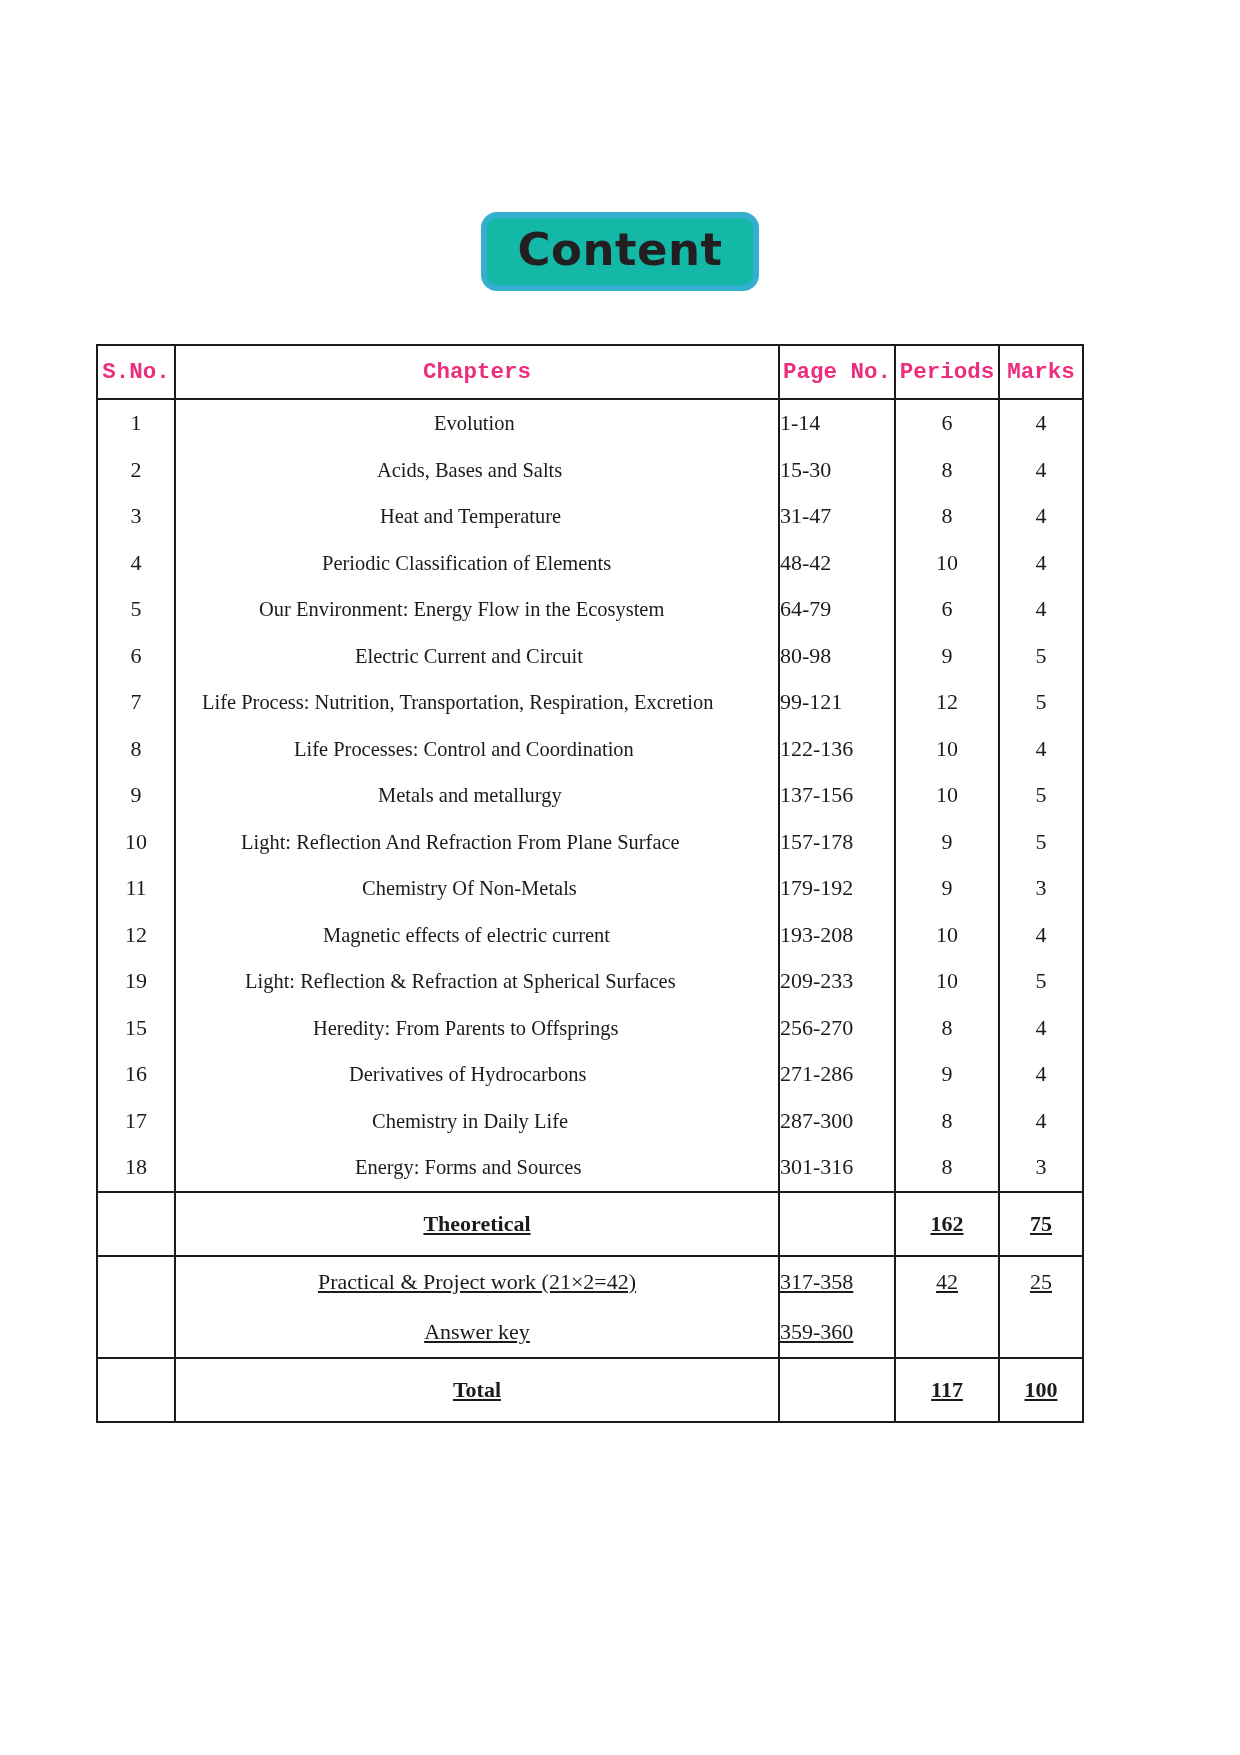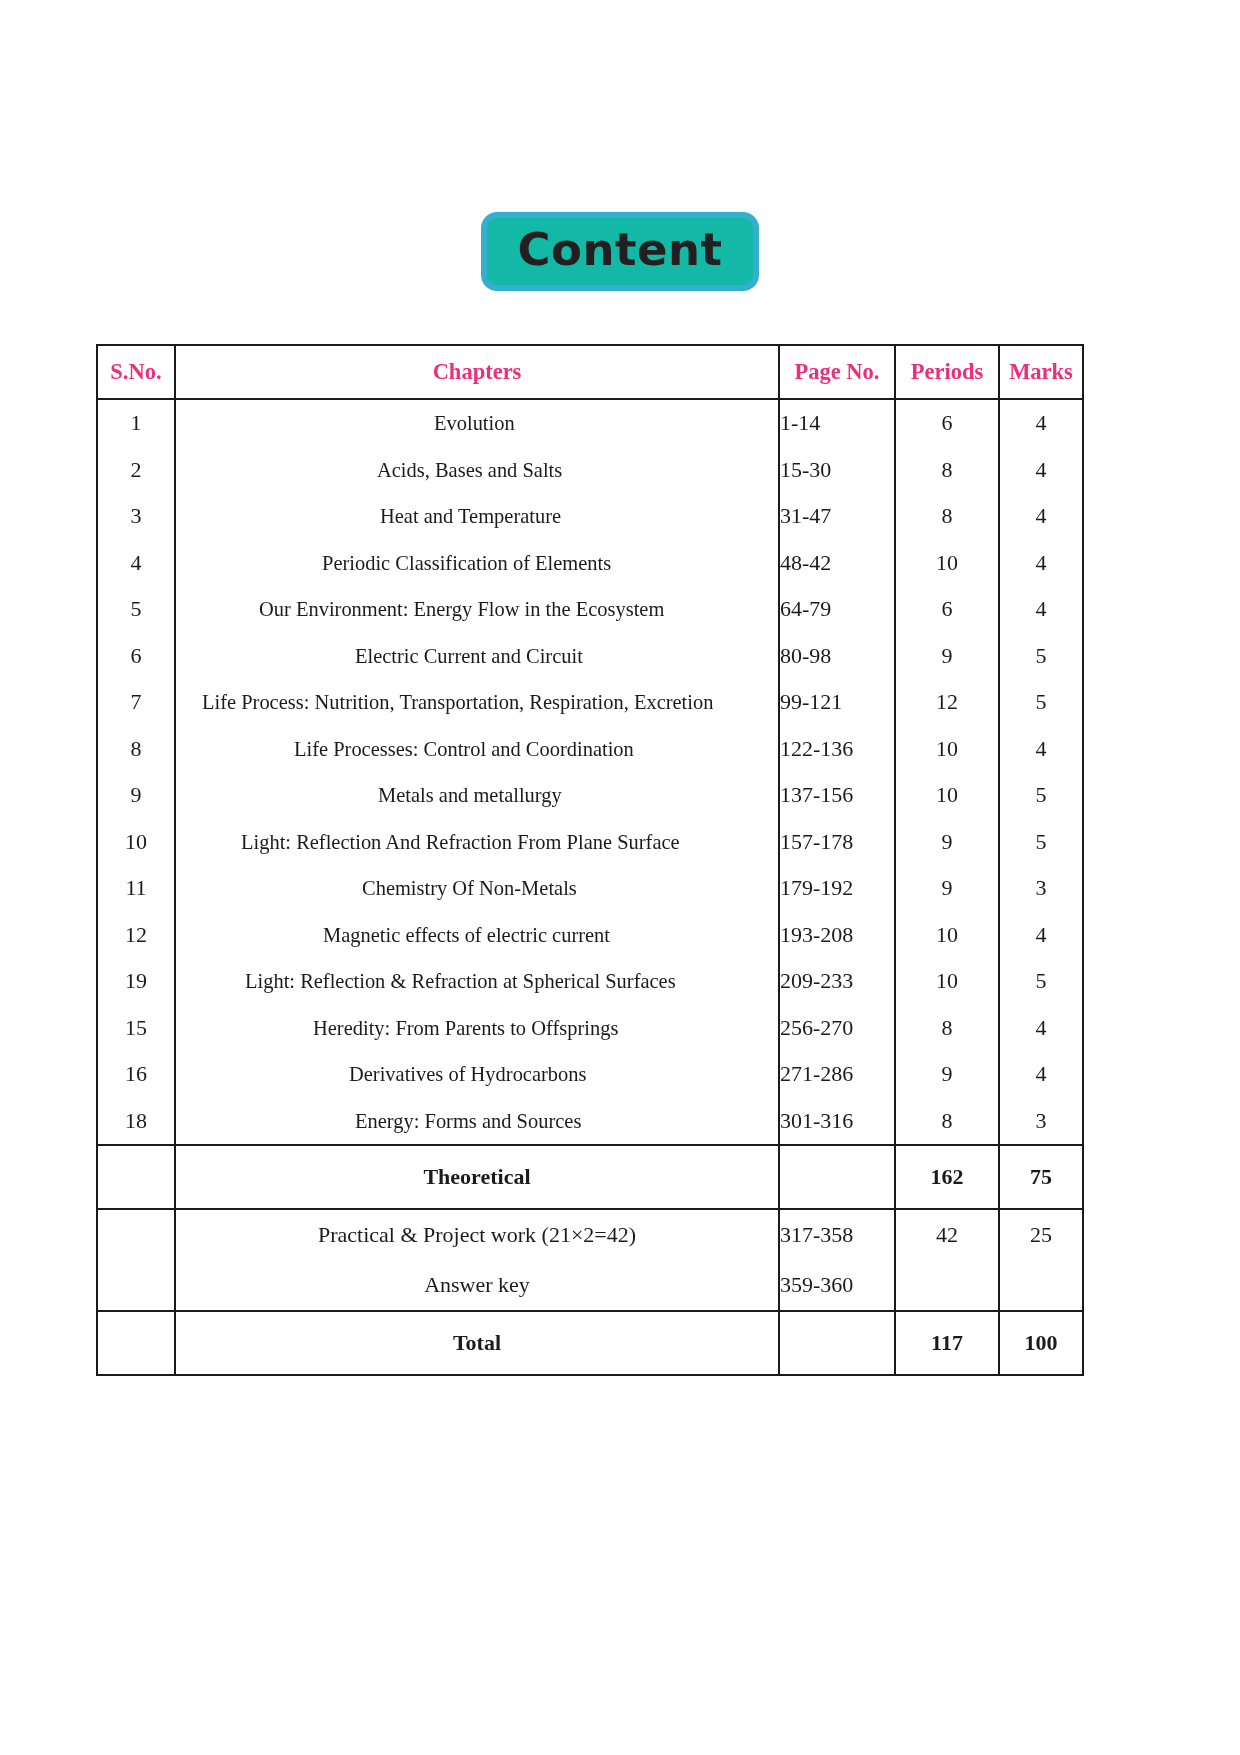--- a/index.html
+++ b/index.html
@@ -71,21 +71,21 @@
   table.toc tr > *:last-child  { border-right: none; }
 
   
   thead th {
     border-bottom: 2.5px solid #1b1b1b;
     color: #ec2e7e;
     font-weight: bold;
     font-size: 22.5px;
     text-align: center;
     height: 52px;
-    font-family: Liberation Serif, serif;
+    font-family: Liberation Mono, monospace;
   }
 
   
   tbody.chapters td {
     height: 46.5px;
     font-size: 22px;
     border-bottom: none;
     border-top: none;
   }
   td.sno    { text-align: center; }
@@ -97,20 +97,21 @@
   .chap-text {
     display: inline-block;
     transform: scaleX(0.93);
     transform-origin: left center;
     white-space: nowrap;
   }
 
   
   tbody.summary td {
     font-size: 22px;
+    text-decoration: underline;
   }
   tr.sep-top td { border-top: 2.5px solid #1b1b1b; }
   tr.theoretical td { height: 62px; }
   tr.theoretical td.chap, tr.theoretical td.per, tr.theoretical td.marks {
     font-weight: bold;
   }
   tr.practical td   { height: 50px; }
   tr.answerkey td   { height: 50px; }
   tr.total td       { height: 62px; }
   tr.total td.chap, tr.total td.per, tr.total td.marks {
@@ -246,20 +247,27 @@
           <td class="marks">4</td>
         </tr>
         <tr>
           <td class="sno">16</td>
           <td class="chap"><span class="chap-text">Derivatives of Hydrocarbons</span></td>
           <td class="page">271-286</td>
           <td class="per">9</td>
           <td class="marks">4</td>
         </tr>
         <tr>
+          <td class="sno">17</td>
+          <td class="chap"><span class="chap-text">Chemistry in Daily Life</span></td>
+          <td class="page">287-300</td>
+          <td class="per">8</td>
+          <td class="marks">4</td>
+        </tr>
+        <tr>
           <td class="sno">18</td>
           <td class="chap"><span class="chap-text">Energy: Forms and Sources</span></td>
           <td class="page">301-316</td>
           <td class="per">8</td>
           <td class="marks">3</td>
         </tr>
       </tbody>
 
     <tbody class="summary">
       <tr class="theoretical sep-top">

